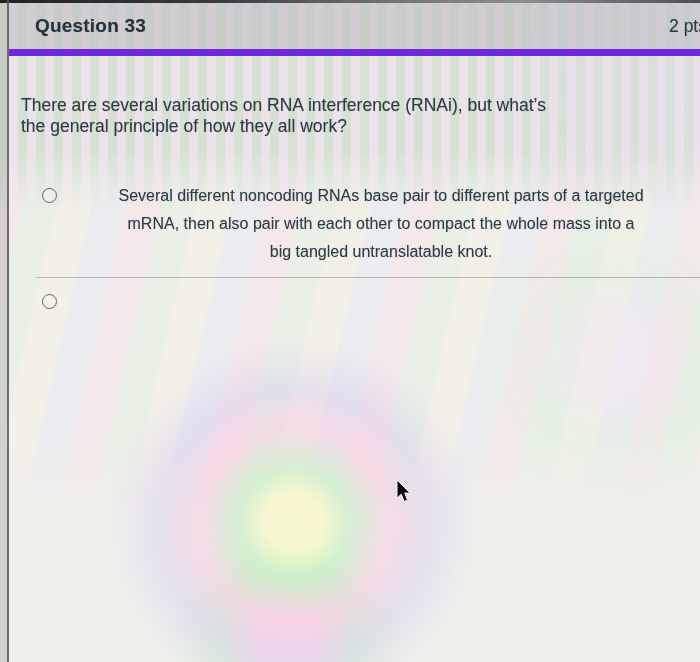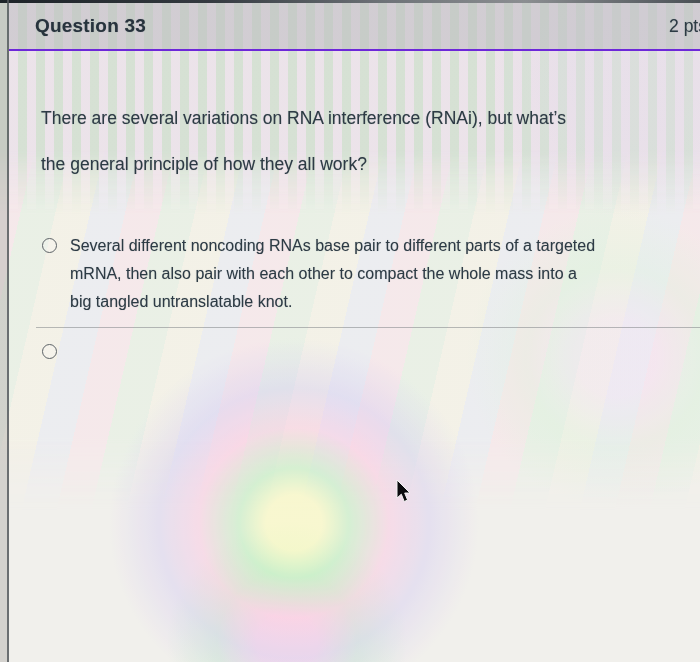--- a/index.html
+++ b/index.html
@@ -58,45 +58,45 @@
     left:0;right:0;top:0;height:3px;z-index:6;
     background:linear-gradient(90deg,#1d2328 0,#343a40 30%,#6e7378 55%,#8b8e91 75%,#4a5055 100%);
   }
   .left-strip{left:0;top:0;bottom:0;width:7px;background:rgba(188,186,182,.55);z-index:5;}
   .left-edge{left:7px;top:0;bottom:0;width:2px;background:#54585c;opacity:.85;z-index:6;}
 
   
   .q-header{
     position:absolute;left:9px;right:0;top:3px;height:46px;z-index:3;
     background:rgba(183,183,188,.50);
-    border-bottom:2px solid #6d28d9;
+    border-bottom:7px solid #6d28d9;
     display:flex;align-items:center;
     overflow:hidden;
   }
   .q-title{
     padding-left:26px;
     font-size:19px;font-weight:bold;color:#27333d;
     letter-spacing:.2px;
     text-shadow:0 0 1px rgba(39,51,61,.35);
   }
   .q-points{
     position:absolute;right:-7px;top:50%;transform:translateY(-50%);
     font-size:17.5px;color:#2d3b45;
     text-shadow:0 0 1px rgba(45,59,69,.3);
   }
   .q-body{position:absolute;left:9px;right:0;top:50px;bottom:0;z-index:3;}
   .q-text{
-    margin:45px 40px 0 32px;
+    margin:45px 40px 0 12px;
     max-width:612px;
-    font-size:17.5px;line-height:46px;color:#2d3b45;
+    font-size:17.5px;line-height:21px;color:#2d3b45;
     white-space:pre-line;
     text-shadow:0 0 1px rgba(45,59,69,.3);
   }
   
-  .options{margin-top:34px;}
+  .options{margin-top:34px;text-align:center;}
   .option{
     position:relative;
     padding:11px 8px 11px 61px;
     cursor:pointer;
   }
   .option + .option::before{
     content:"";position:absolute;top:0;left:27px;right:0;height:1px;
     background:rgba(130,133,136,.55);
   }
   .radio{

